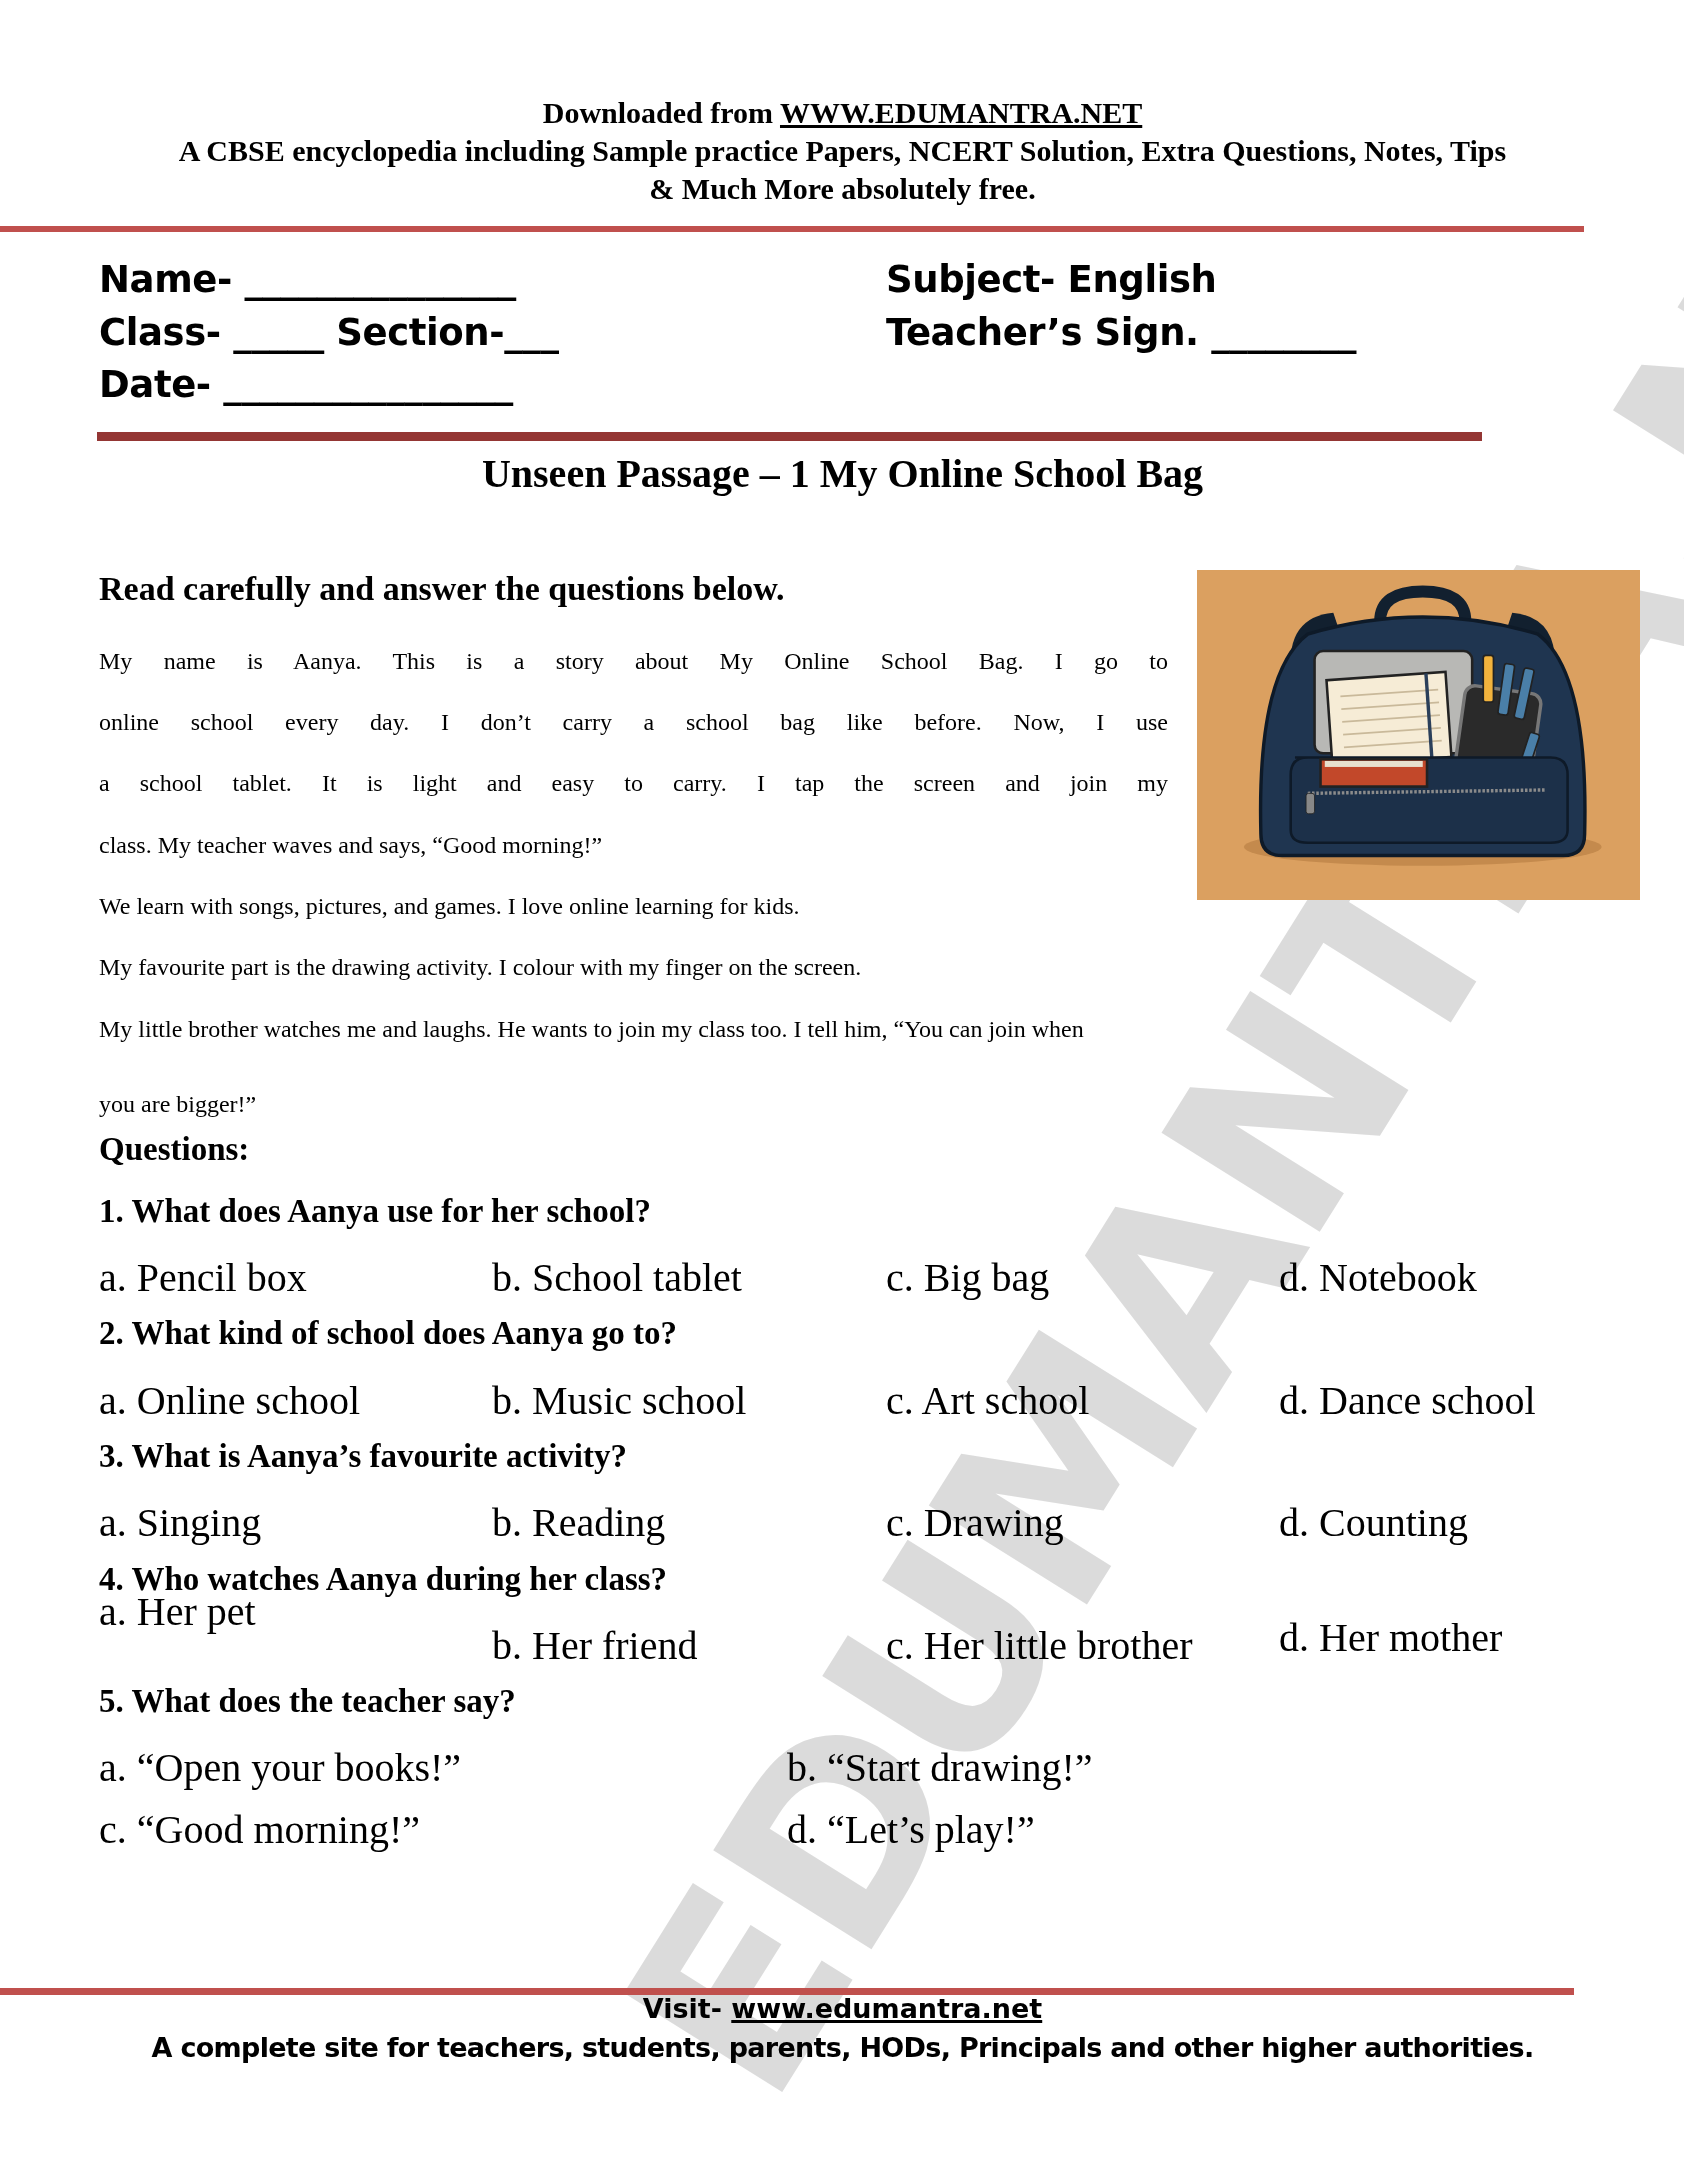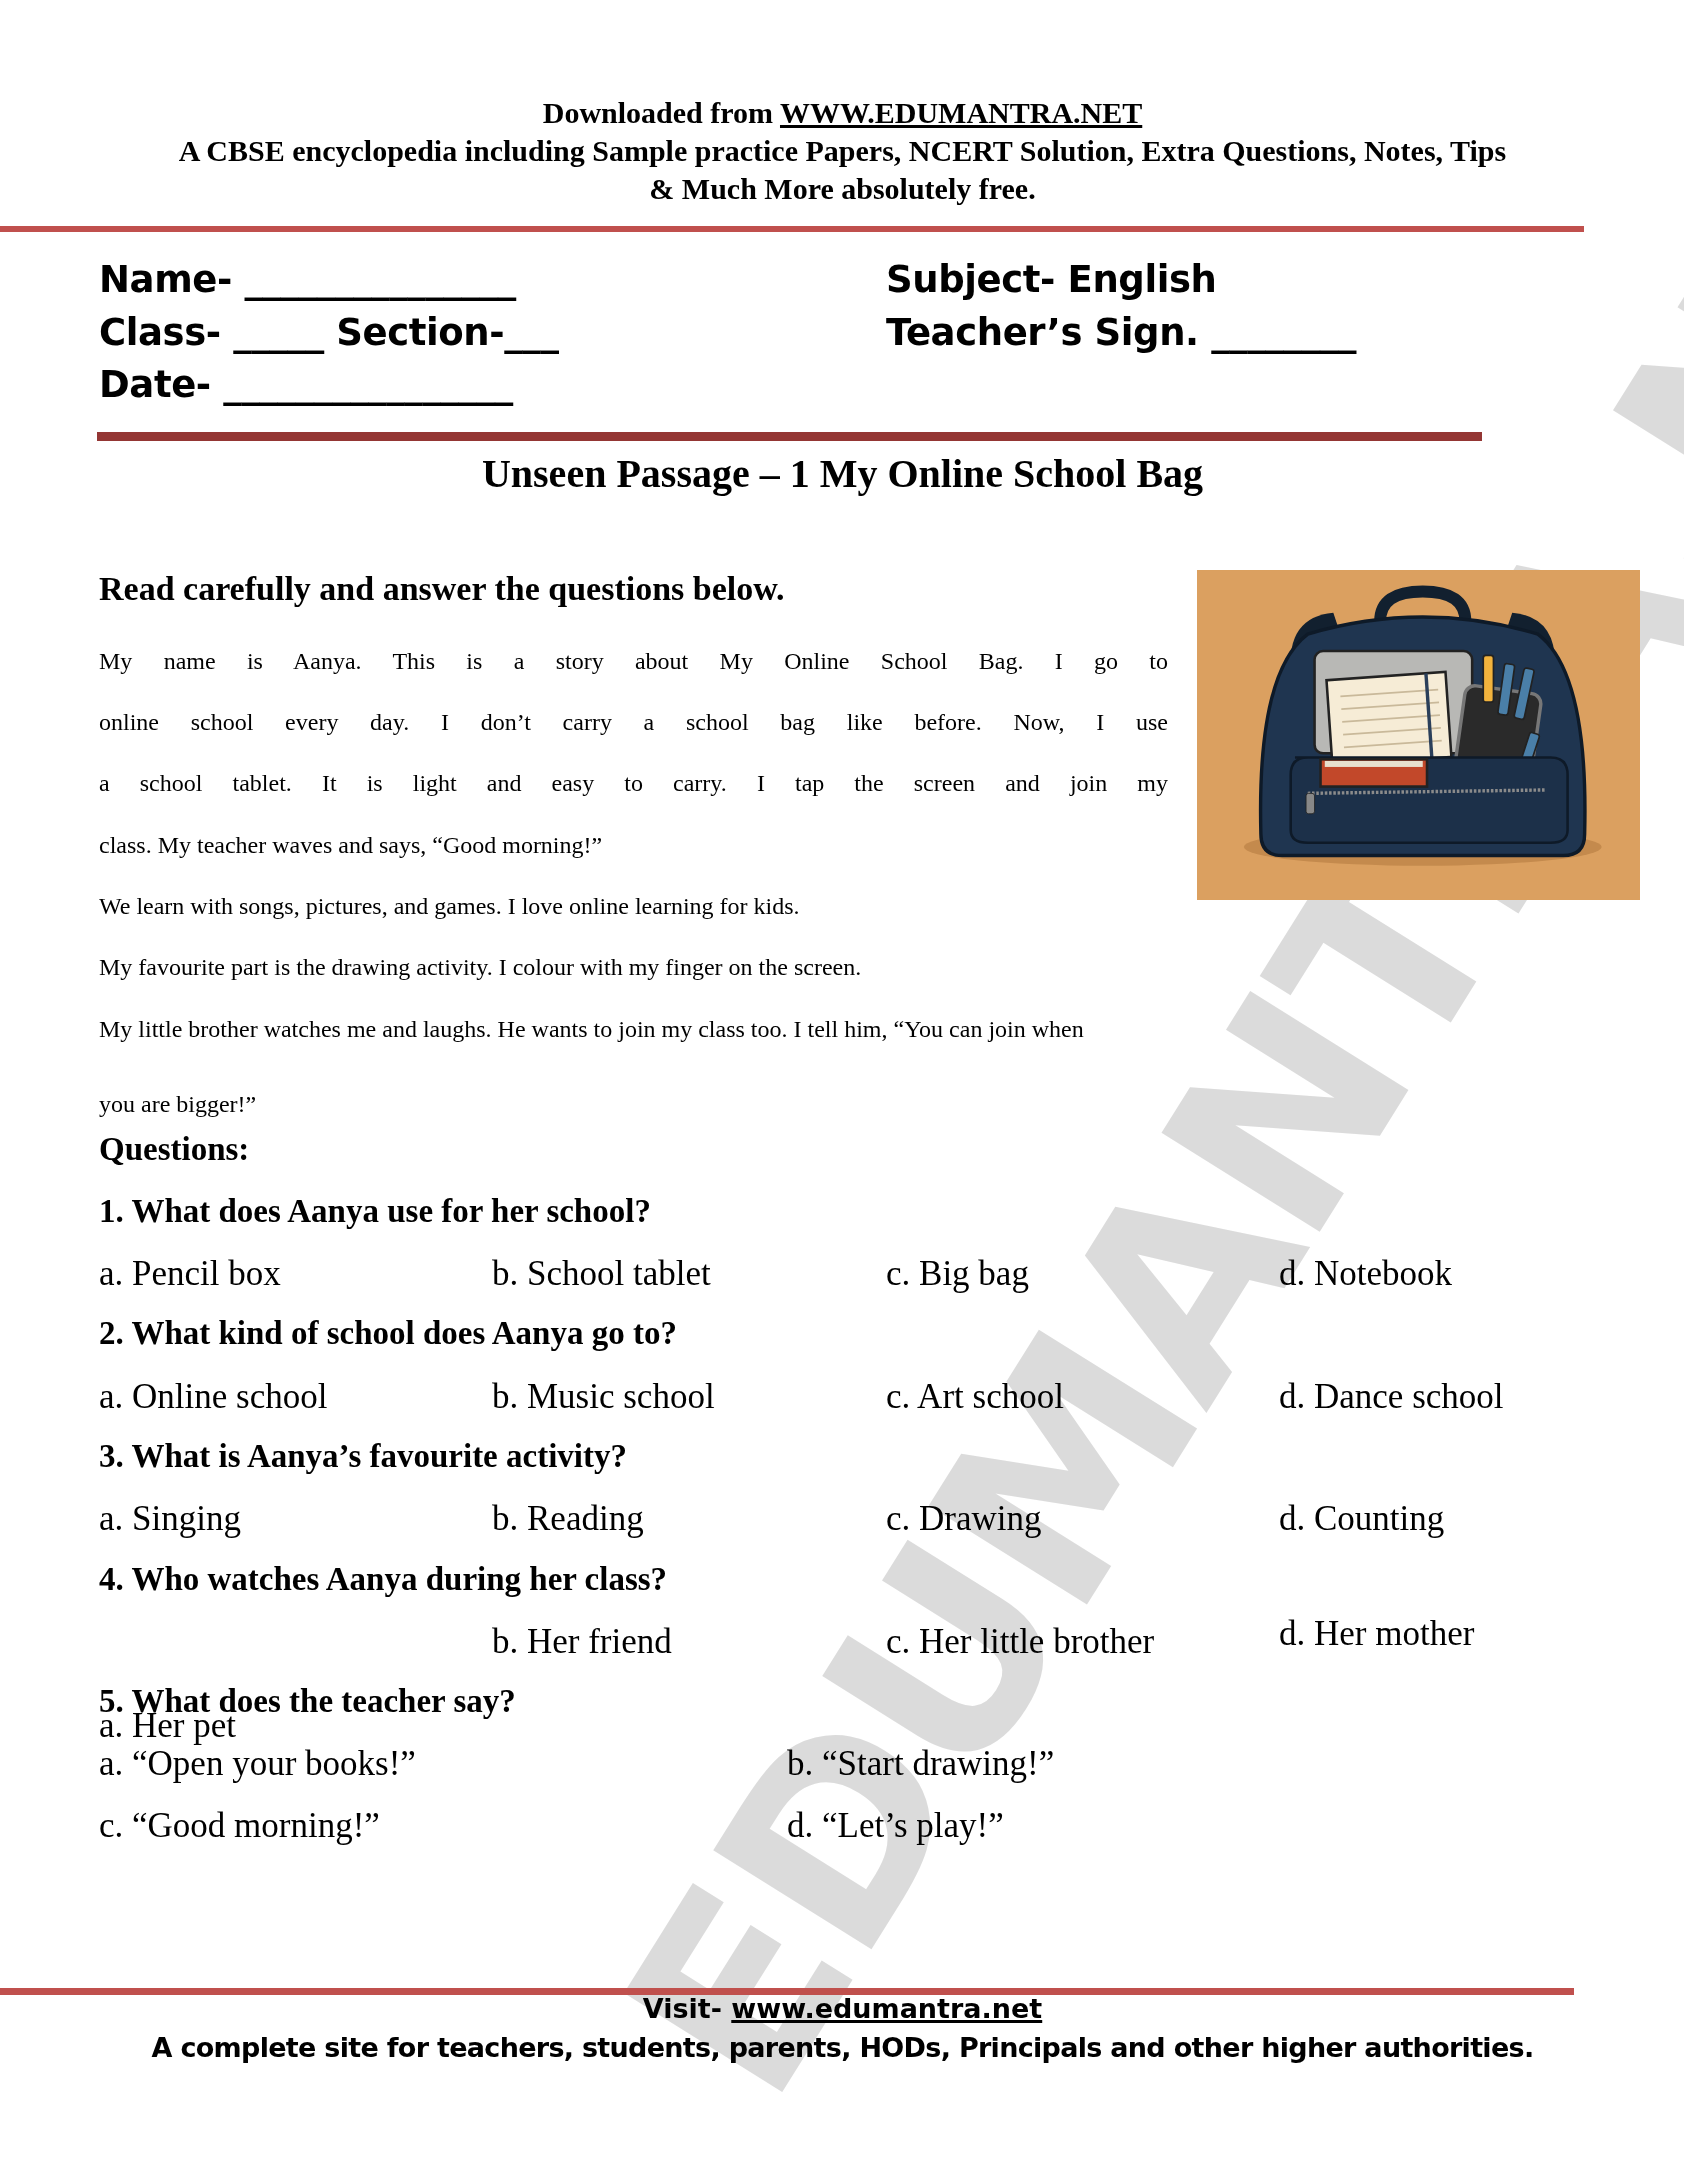--- a/index.html
+++ b/index.html
@@ -9,21 +9,21 @@
   .center { left:0; width:1685px; text-align:center; }
   .hdr { font-weight:bold; font-size:30px; line-height:37px; }
   .link { color:#000000; text-decoration:underline; text-decoration-thickness:2.6px; }
   .rule { position:absolute; }
   .form { font-family: "DejaVu Sans", "Liberation Sans", sans-serif; font-weight:bold; font-size:37px; line-height:51px; letter-spacing:-0.4px; }
   .title { font-weight:bold; font-size:40px; }
   .instr { font-weight:bold; font-size:34px; }
   .ptext { font-size:24px; line-height:41px; }
   .justify { text-align:justify; text-align-last:justify; width:1069px; }
   .q { font-weight:bold; font-size:33px; }
-  .opt { font-size:35px; }
+  .opt { font-size:40px; }
   .img-box { position:absolute; left:1197px; top:570px; width:443px; height:330px; background:#dba060; overflow:hidden; }
   .watermark { position:absolute; left:128px; top:894px; font-family:"DejaVu Sans", sans-serif; font-weight:bold; font-size:256px; color:rgba(190,190,190,0.55); transform:rotate(-58deg); transform-origin:center; white-space:nowrap; pointer-events:none; letter-spacing:-6.8px; }
   .footer1 { font-family:"DejaVu Sans", sans-serif; font-weight:bold; font-size:27px; }
   .footer2 { font-family:"DejaVu Sans", sans-serif; font-weight:bold; font-size:27px; letter-spacing:-0.7px; }
 </style>
 </head>
 <body>
 
 <div class="watermark">EDUMANTRA.NET</div>
 
@@ -113,21 +113,21 @@
 <div class="abs serif opt" style="left:886px; top:1377px;">c. Art school</div>
 <div class="abs serif opt" style="left:1279px; top:1377px;">d. Dance school</div>
 
 <div class="abs serif q" style="left:99px; top:1438px;">3. What is Aanya’s favourite activity?</div>
 <div class="abs serif opt" style="left:99px; top:1499px;">a. Singing</div>
 <div class="abs serif opt" style="left:492px; top:1499px;">b. Reading</div>
 <div class="abs serif opt" style="left:886px; top:1499px;">c. Drawing</div>
 <div class="abs serif opt" style="left:1279px; top:1499px;">d. Counting</div>
 
 <div class="abs serif q" style="left:99px; top:1561px;">4. Who watches Aanya during her class?</div>
-<div class="abs serif opt" style="left:99px; top:1706px;">a. Her pet</div>
+<div class="abs serif opt" style="left:99px; top:1588px;">a. Her pet</div>
 <div class="abs serif opt" style="left:492px; top:1622px;">b. Her friend</div>
 <div class="abs serif opt" style="left:886px; top:1622px;">c. Her little brother</div>
 <div class="abs serif opt" style="left:1279px; top:1614px;">d. Her mother</div>
 
 <div class="abs serif q" style="left:99px; top:1683px;">5. What does the teacher say?</div>
 <div class="abs serif opt" style="left:99px; top:1744px;">a. “Open your books!”</div>
 <div class="abs serif opt" style="left:787px; top:1744px;">b. “Start drawing!”</div>
 <div class="abs serif opt" style="left:99px; top:1806px;">c. “Good morning!”</div>
 <div class="abs serif opt" style="left:787px; top:1806px;">d. “Let’s play!”</div>
 

